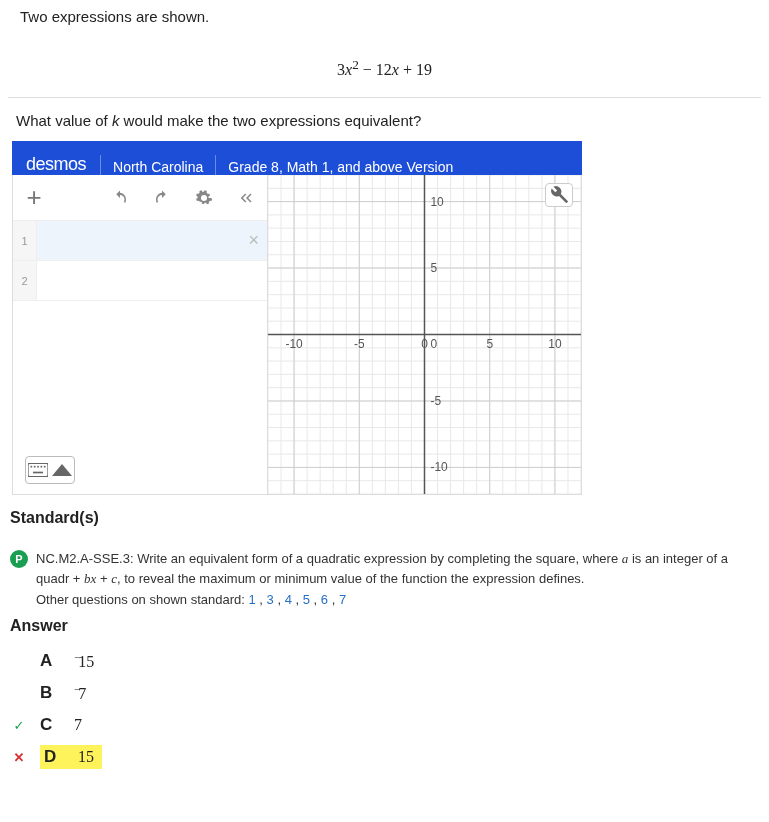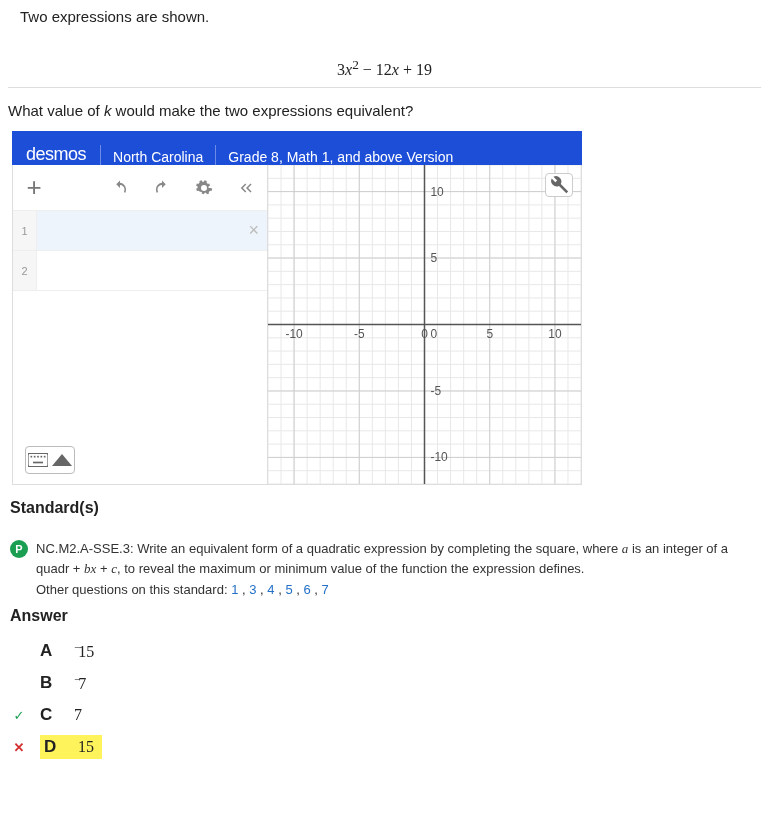--- a/index.html
+++ b/index.html
@@ -4,25 +4,25 @@
 <style>
   * { box-sizing: border-box; margin: 0; padding: 0; }
   body {
     font-family: -apple-system, BlinkMacSystemFont, "Segoe UI", Arial, sans-serif;
     font-size: 14px;
     color: #222;
     width: 769px;
     background: #fff;
   }
   .question-intro { padding: 8px 8px 14px 8px; font-size: 15px; margin-left: 12px; }
-  .expressions { text-align: center; font-family: "Times New Roman", serif; font-size: 16px; margin: 18px 0 8px 0; }
+  .expressions { text-align: center; font-family: "Times New Roman", serif; font-size: 16px; margin: 18px 0 18px 0; }
   .expressions .line { margin: 8px 0; }
   .expressions i { font-style: italic; }
   hr.sep { border: none; border-top: 1px solid #ddd; margin: 6px 8px; }
-  .question-prompt { padding: 8px 8px 12px 8px; font-size: 15px; }
+  .question-prompt { padding: 8px 8px 12px 16px; font-size: 15px; }
 
   .desmos-wrap { margin: 0 8px 0 12px; width: 570px; }
   .desmos-header {
     background: #1d4ed8;
     color: #fff;
     display: flex;
     align-items: flex-end;
     height: 34px;
     font-size: 13px;
   }
@@ -226,21 +226,21 @@
   </div>
 </div>
 
 <div class="standards">
   <h3>Standard(s)</h3>
   <div class="std-row">
     <div class="p-badge">P</div>
     <div class="std-text">NC.M2.A-SSE.3: Write an equivalent form of a quadratic expression by completing the square, where <i>a</i> is an integer of a quadr + <i>bx</i> + <i>c</i>, to reveal the maximum or minimum value of the function the expression defines.</div>
   </div>
   <div class="other-q">
-    <span>Other questions on this standard:</span>
+    <span>Other questions on shown standard:</span>
     <span id="other-links">  <span class="link">1</span> , <span class="link">3</span> , <span class="link">4</span> , <span class="link">5</span> , <span class="link">6</span> , <span class="link">7</span></span>
   </div>
 </div>
 
 <div class="answer-sec">
   <h3>Answer</h3>
   <div id="answer-list">
       <div class="ans-row">
         <span class="ans-mark "></span>
         <span style="display: inline-flex; align-items: center; gap: 14px;">

